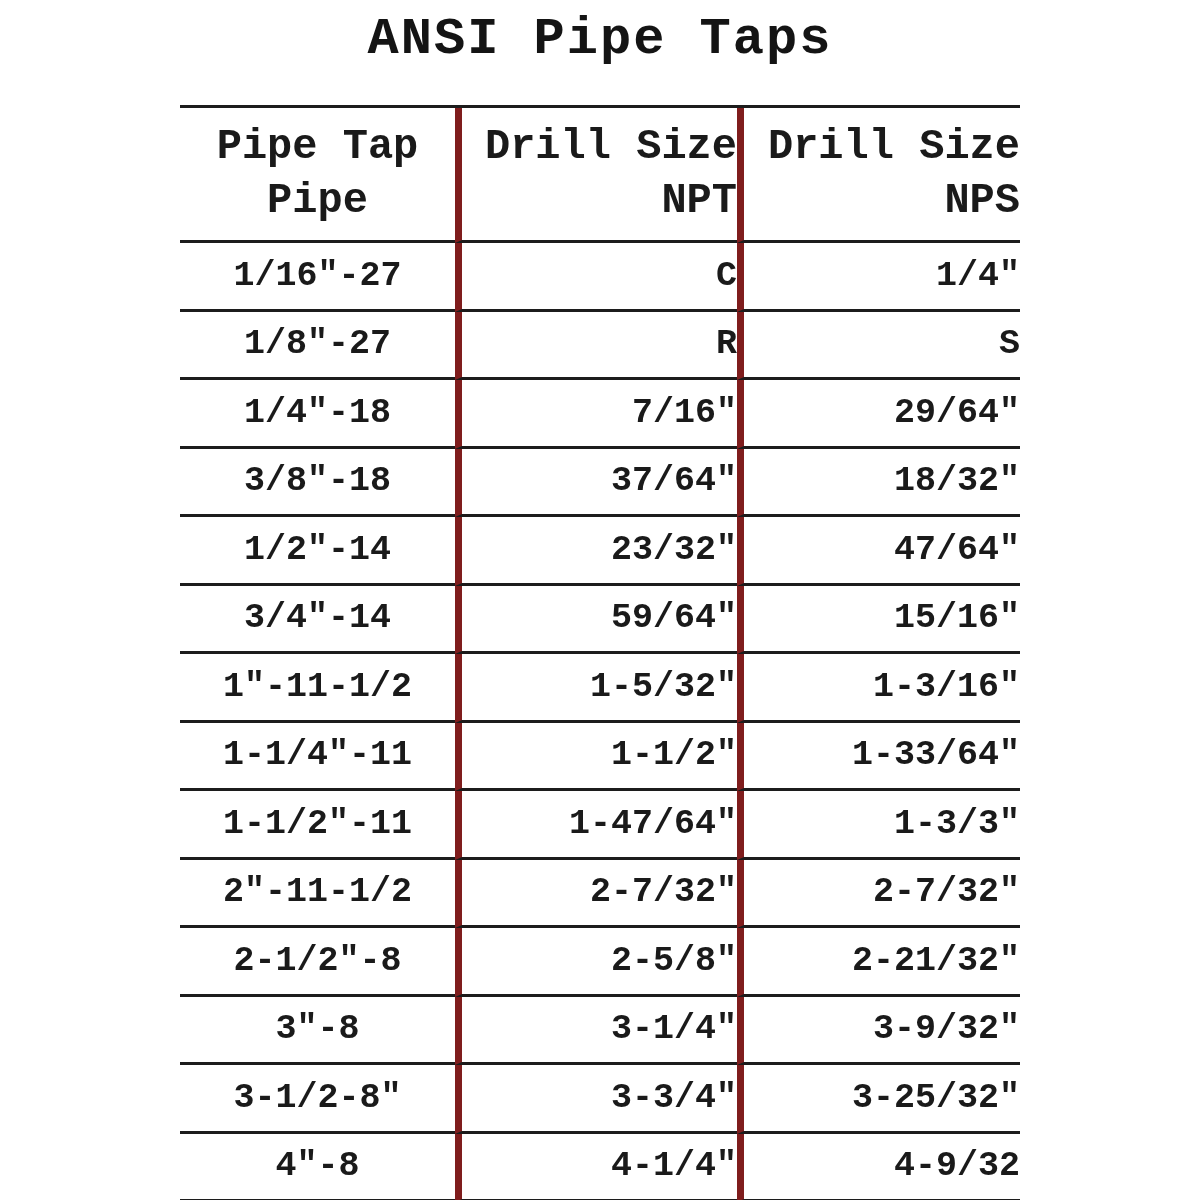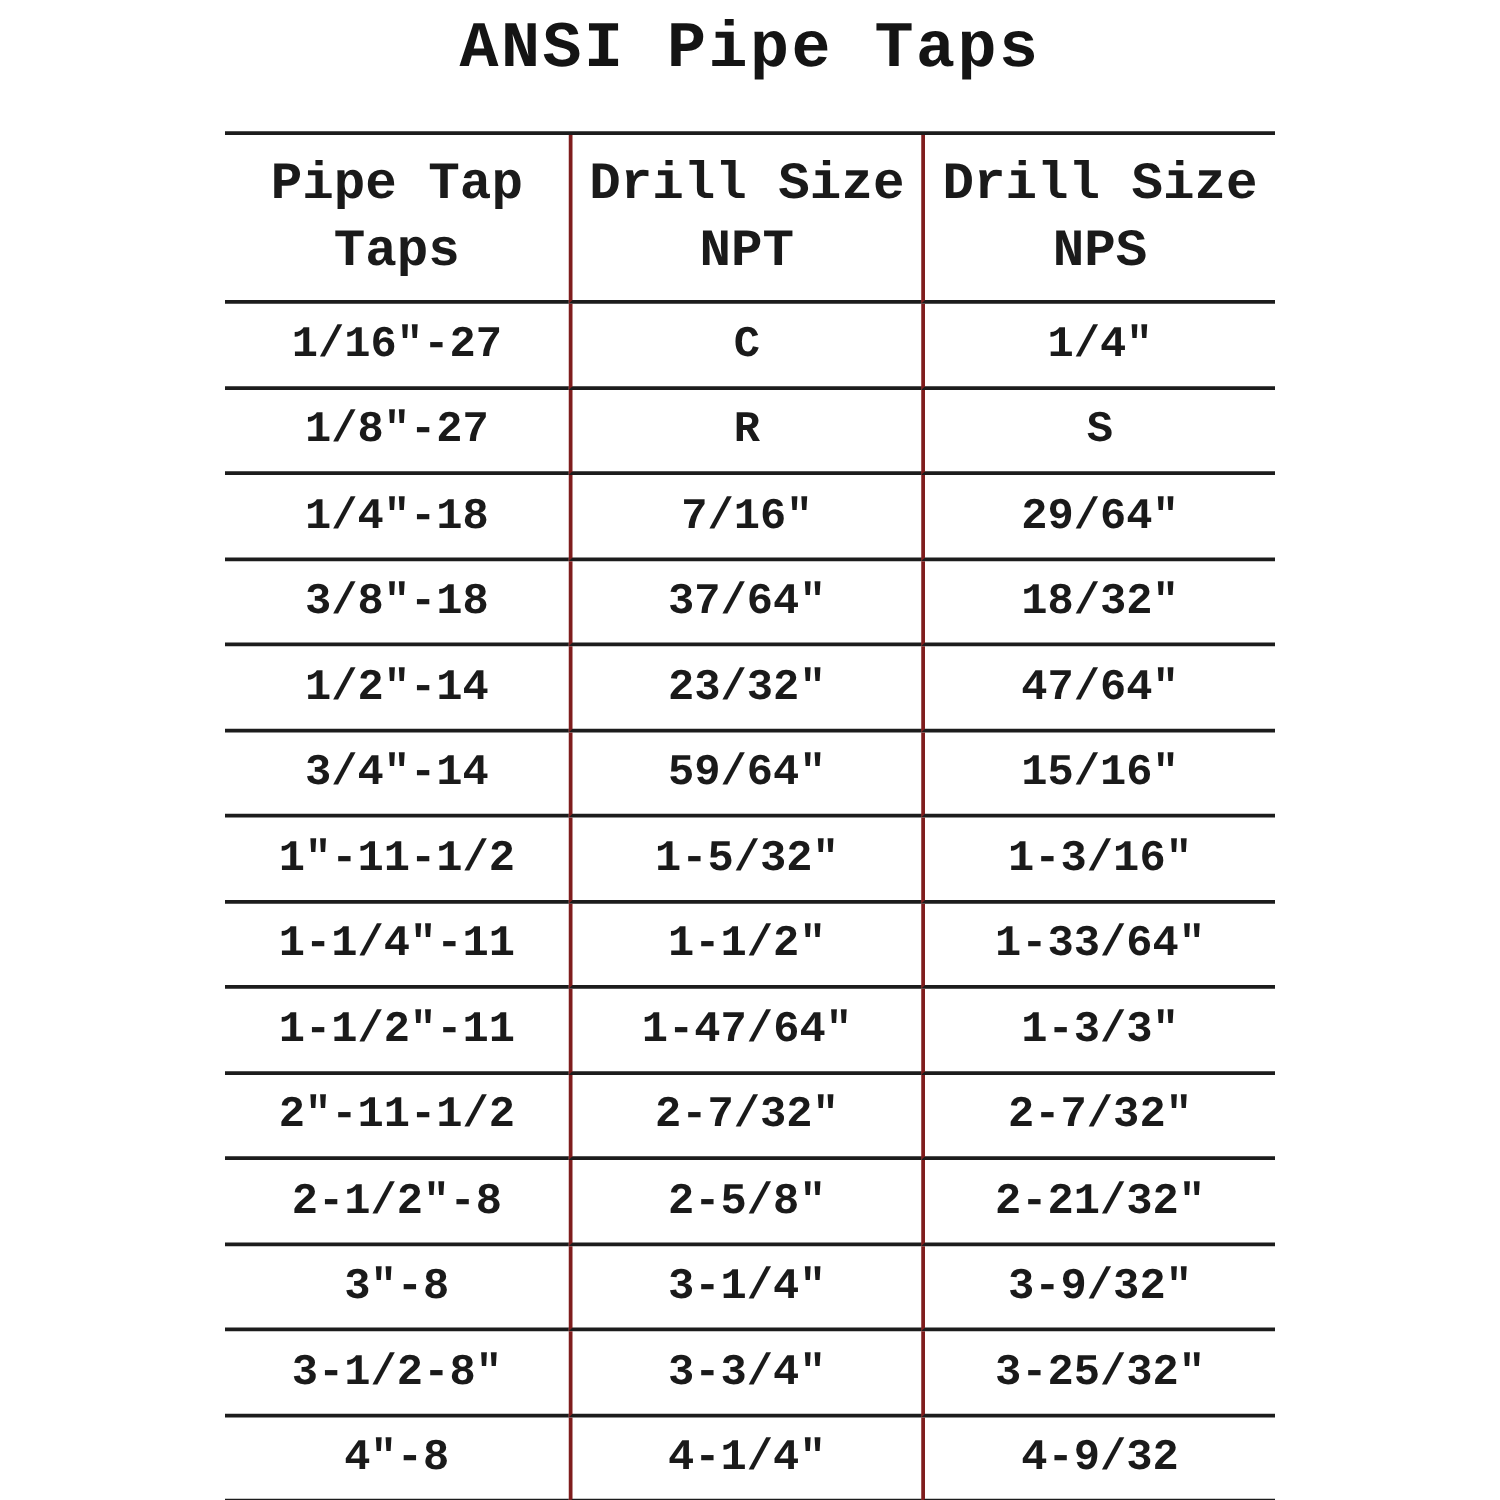--- a/index.html
+++ b/index.html
@@ -48,21 +48,22 @@
     flex-direction: column;
     align-items: center;
     justify-content: center;
     font-weight: bold;
     font-size: 35px;
     color: #1a1a1a;
     white-space: nowrap;
     overflow: visible;
   }
   .cell.col1, .cell.col2 {
-    border-left: 3px solid #7f1d1d;
+    border-left: 7px solid #7f1d1d;
+    align-items: flex-end;
   }
   .cell.header {
     height: 135px;
     font-size: 42px;
     line-height: 54px;
   }
   .cell.data {
     height: 68.5px;
     font-family: Liberation Mono, monospace;
   }
@@ -71,21 +72,21 @@
 <body>
 
 <div class="page">
 
   <div class="title">ANSI Pipe Taps</div>
 
   <div class="taps-table">
 
     <div class="cell header col0">
       <span>Pipe Tap</span>
-      <span>Taps</span>
+      <span>Pipe</span>
     </div>
     <div class="cell header col1">
       <span>Drill Size</span>
       <span>NPT</span>
     </div>
     <div class="cell header col2">
       <span>Drill Size</span>
       <span>NPS</span>
     </div>
 

